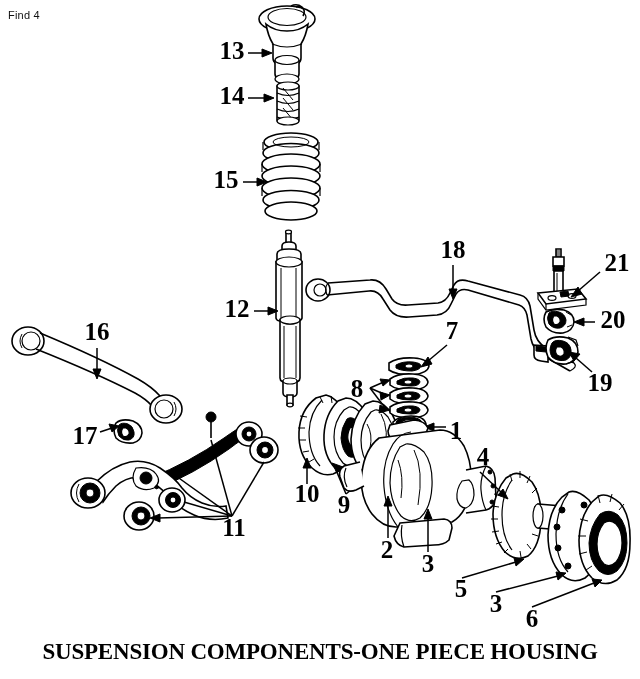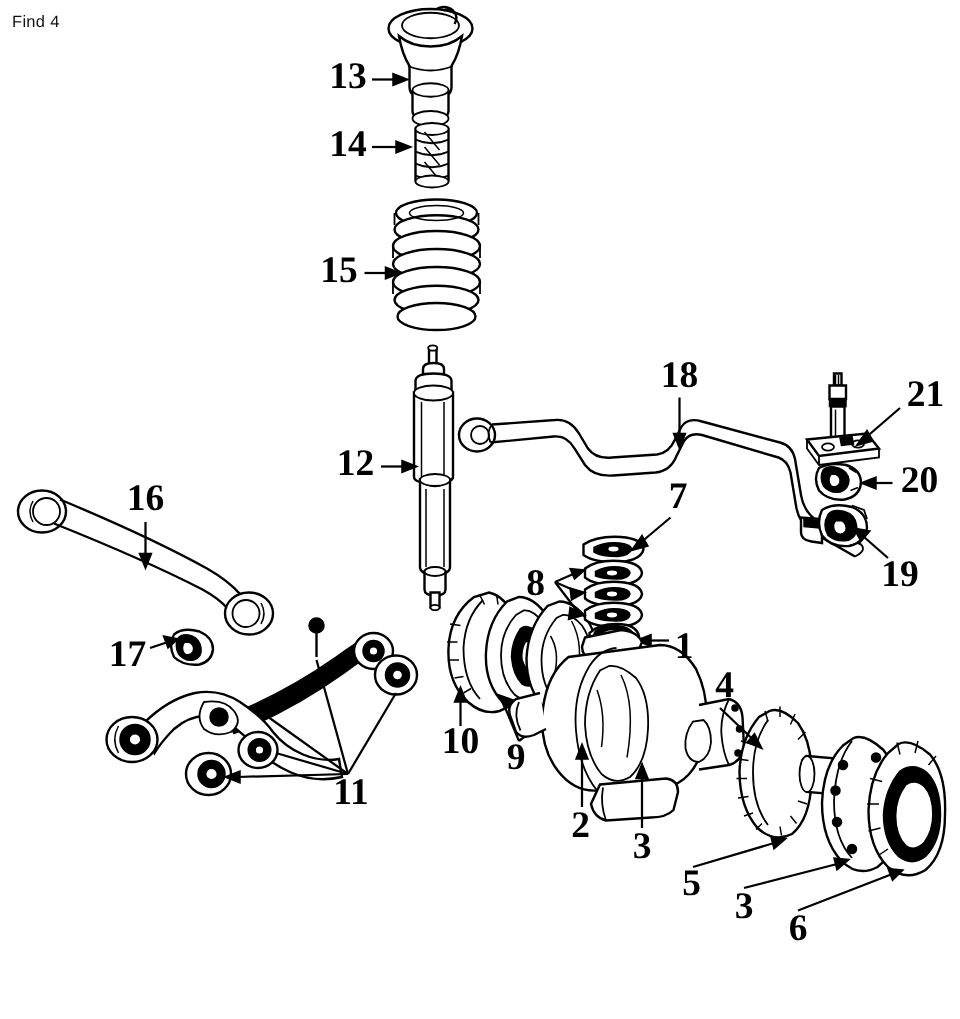--- a/index.html
+++ b/index.html
@@ -437,14 +437,15 @@
       <text class="callout-num" x="97" y="334">16</text>
       <text class="callout-num" x="85" y="438">17</text>
       <text class="callout-num" x="453" y="252">18</text>
       <text class="callout-num" x="600" y="385">19</text>
       <text class="callout-num" x="613" y="322">20</text>
       <text class="callout-num" x="617" y="265">21</text>
     </g>
 
   </svg>
 
+  <div class="diagram-title">SUSPENSION COMPONENTS-ONE PIECE HOUSING</div>
 
 </div>
 
 </body></html>

